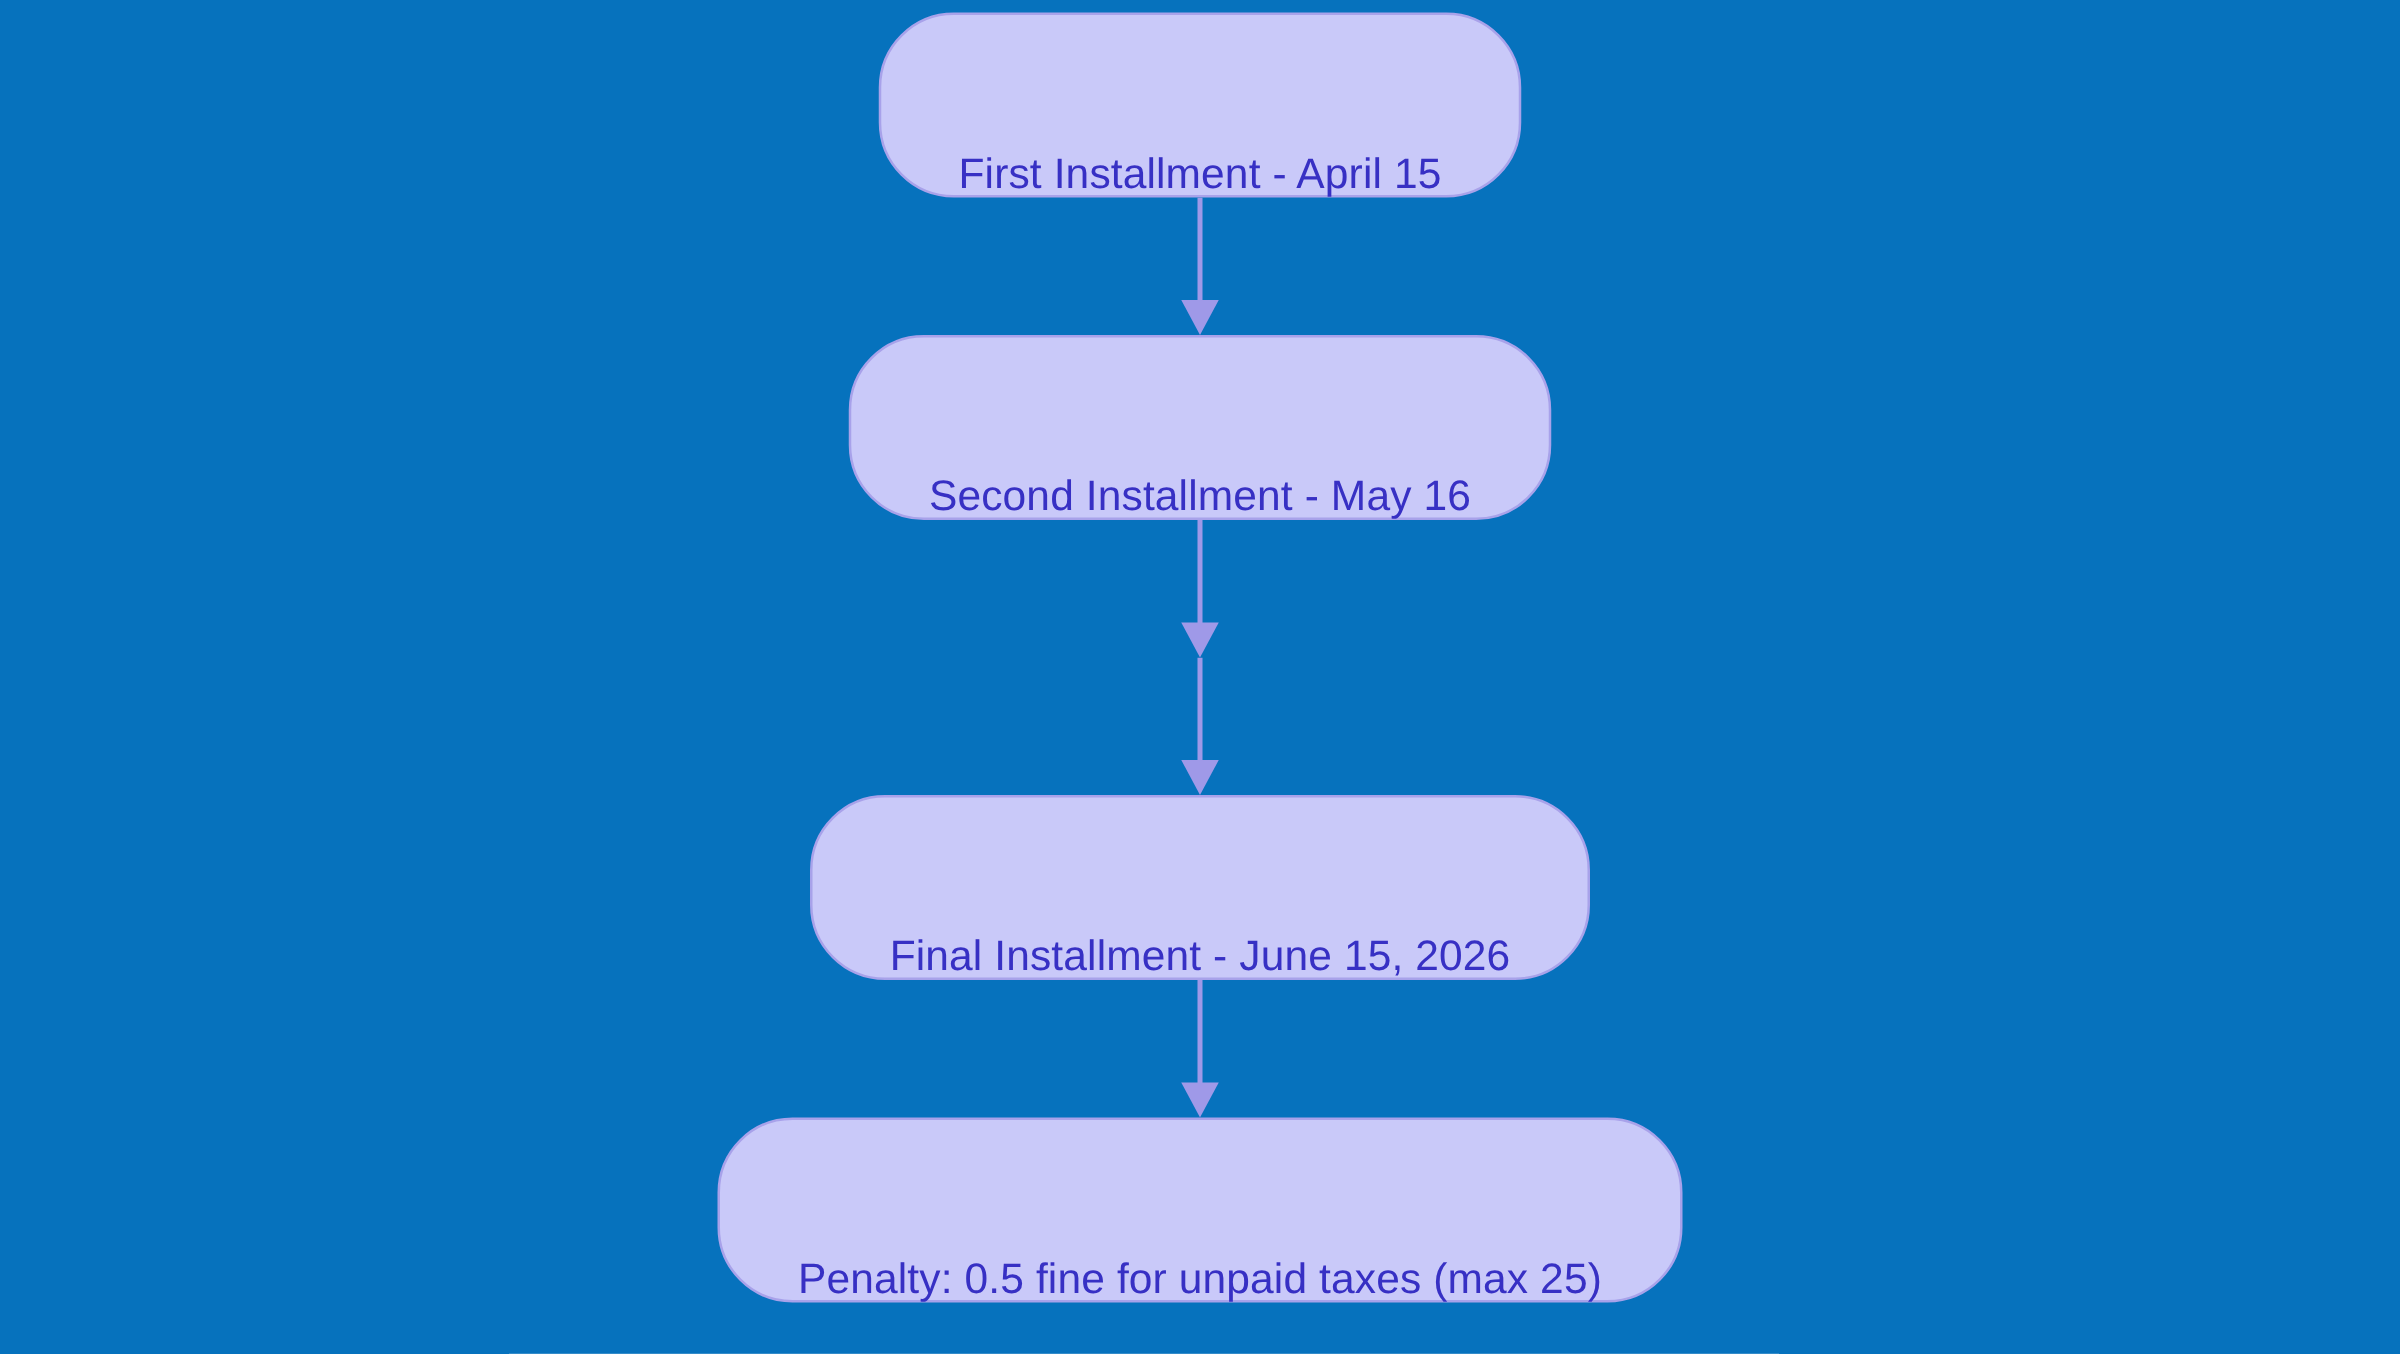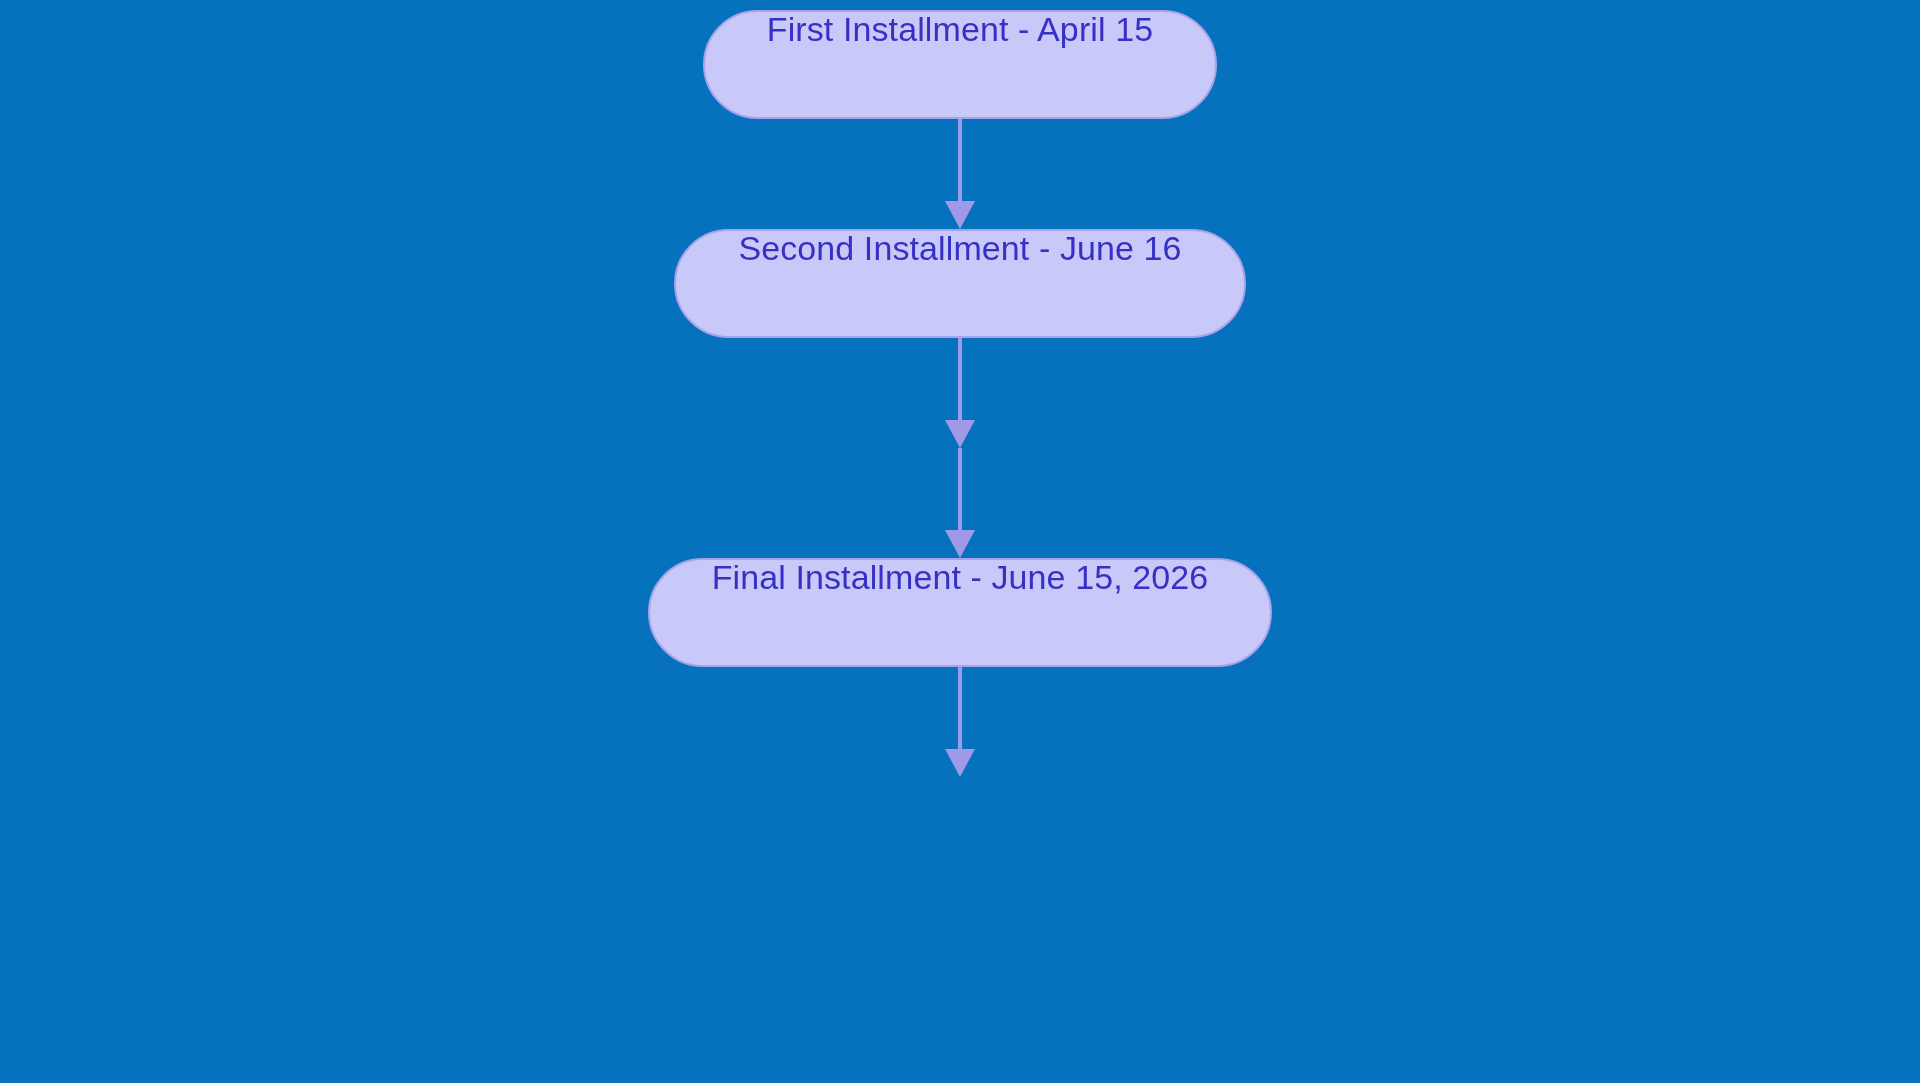--- a/index.html
+++ b/index.html
@@ -26,25 +26,25 @@
     padding-top: 10px;
   }
   .flow-step {
     display: flex;
     flex-direction: column;
     align-items: center;
     flex: 0 0 auto;
   }
   .node {
     box-sizing: border-box;
-    height: 109px;
+    height: 148px;
     min-width: 180px;
     padding: 0 62px;
     display: flex;
-    align-items: flex-start;
+    align-items: flex-end;
     justify-content: center;
     background: #c9c9f9;
     border: 2px solid #a8a2ea;
     border-radius: 60px;
     color: #3730c4;
     font-size: 34px;
     font-weight: 400;
     letter-spacing: 0.1px;
     line-height: 1;
     white-space: nowrap;
@@ -87,21 +87,21 @@
 
   <div class="connector">
     <svg viewBox="0 0 40 110" xmlns="http://www.w3.org/2000/svg" aria-hidden="true">
       <line class="conn-line" x1="20" y1="0" x2="20" y2="84"></line>
       <polygon class="conn-head" points="5,82 35,82 20,110"></polygon>
     </svg>
   </div>
 
   <div class="flow-step">
     <div class="node">
-      <span class="node-label">Second Installment - June 16</span>
+      <span class="node-label">Second Installment - May 16</span>
     </div>
   </div>
 
   <div class="connector">
     <svg viewBox="0 0 40 110" xmlns="http://www.w3.org/2000/svg" aria-hidden="true">
       <line class="conn-line" x1="20" y1="0" x2="20" y2="84"></line>
       <polygon class="conn-head" points="5,82 35,82 20,110"></polygon>
     </svg>
   </div>
 
@@ -119,14 +119,19 @@
     </div>
   </div>
 
   <div class="connector">
     <svg viewBox="0 0 40 110" xmlns="http://www.w3.org/2000/svg" aria-hidden="true">
       <line class="conn-line" x1="20" y1="0" x2="20" y2="84"></line>
       <polygon class="conn-head" points="5,82 35,82 20,110"></polygon>
     </svg>
   </div>
 
+  <div class="flow-step">
+    <div class="node">
+      <span class="node-label">Penalty: 0.5 fine for unpaid taxes (max 25)</span>
+    </div>
+  </div>
 
 </div>
 
 </body></html>

